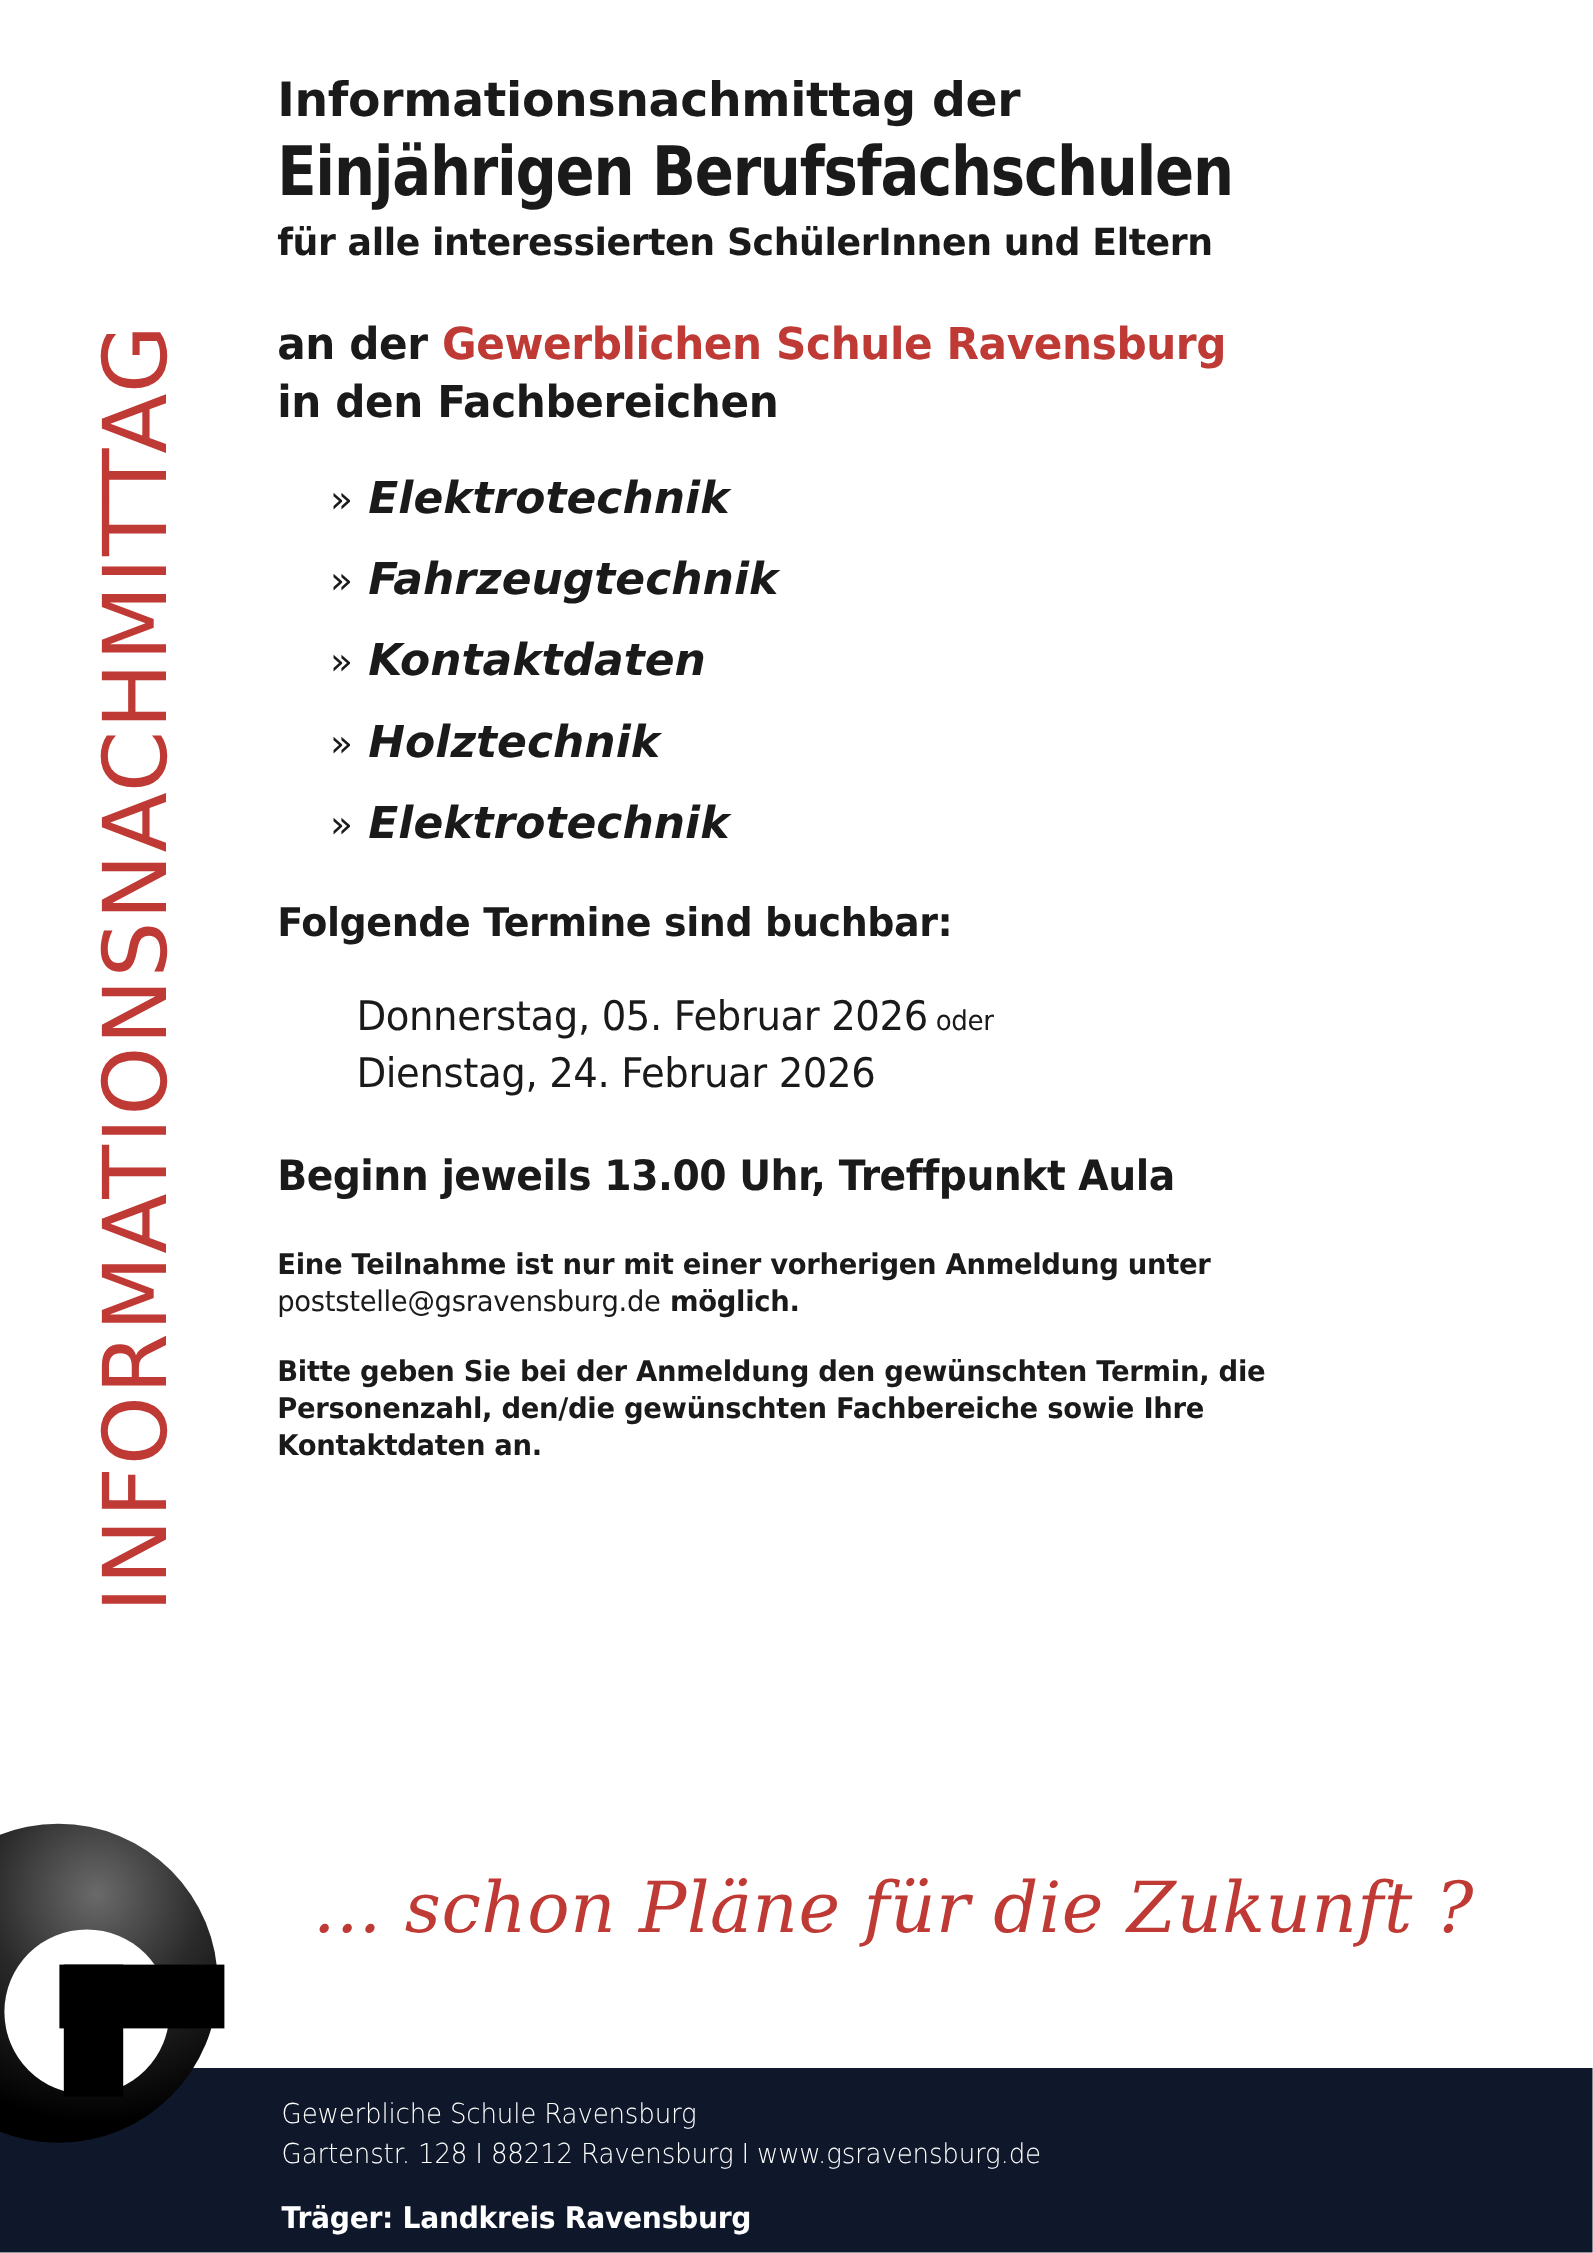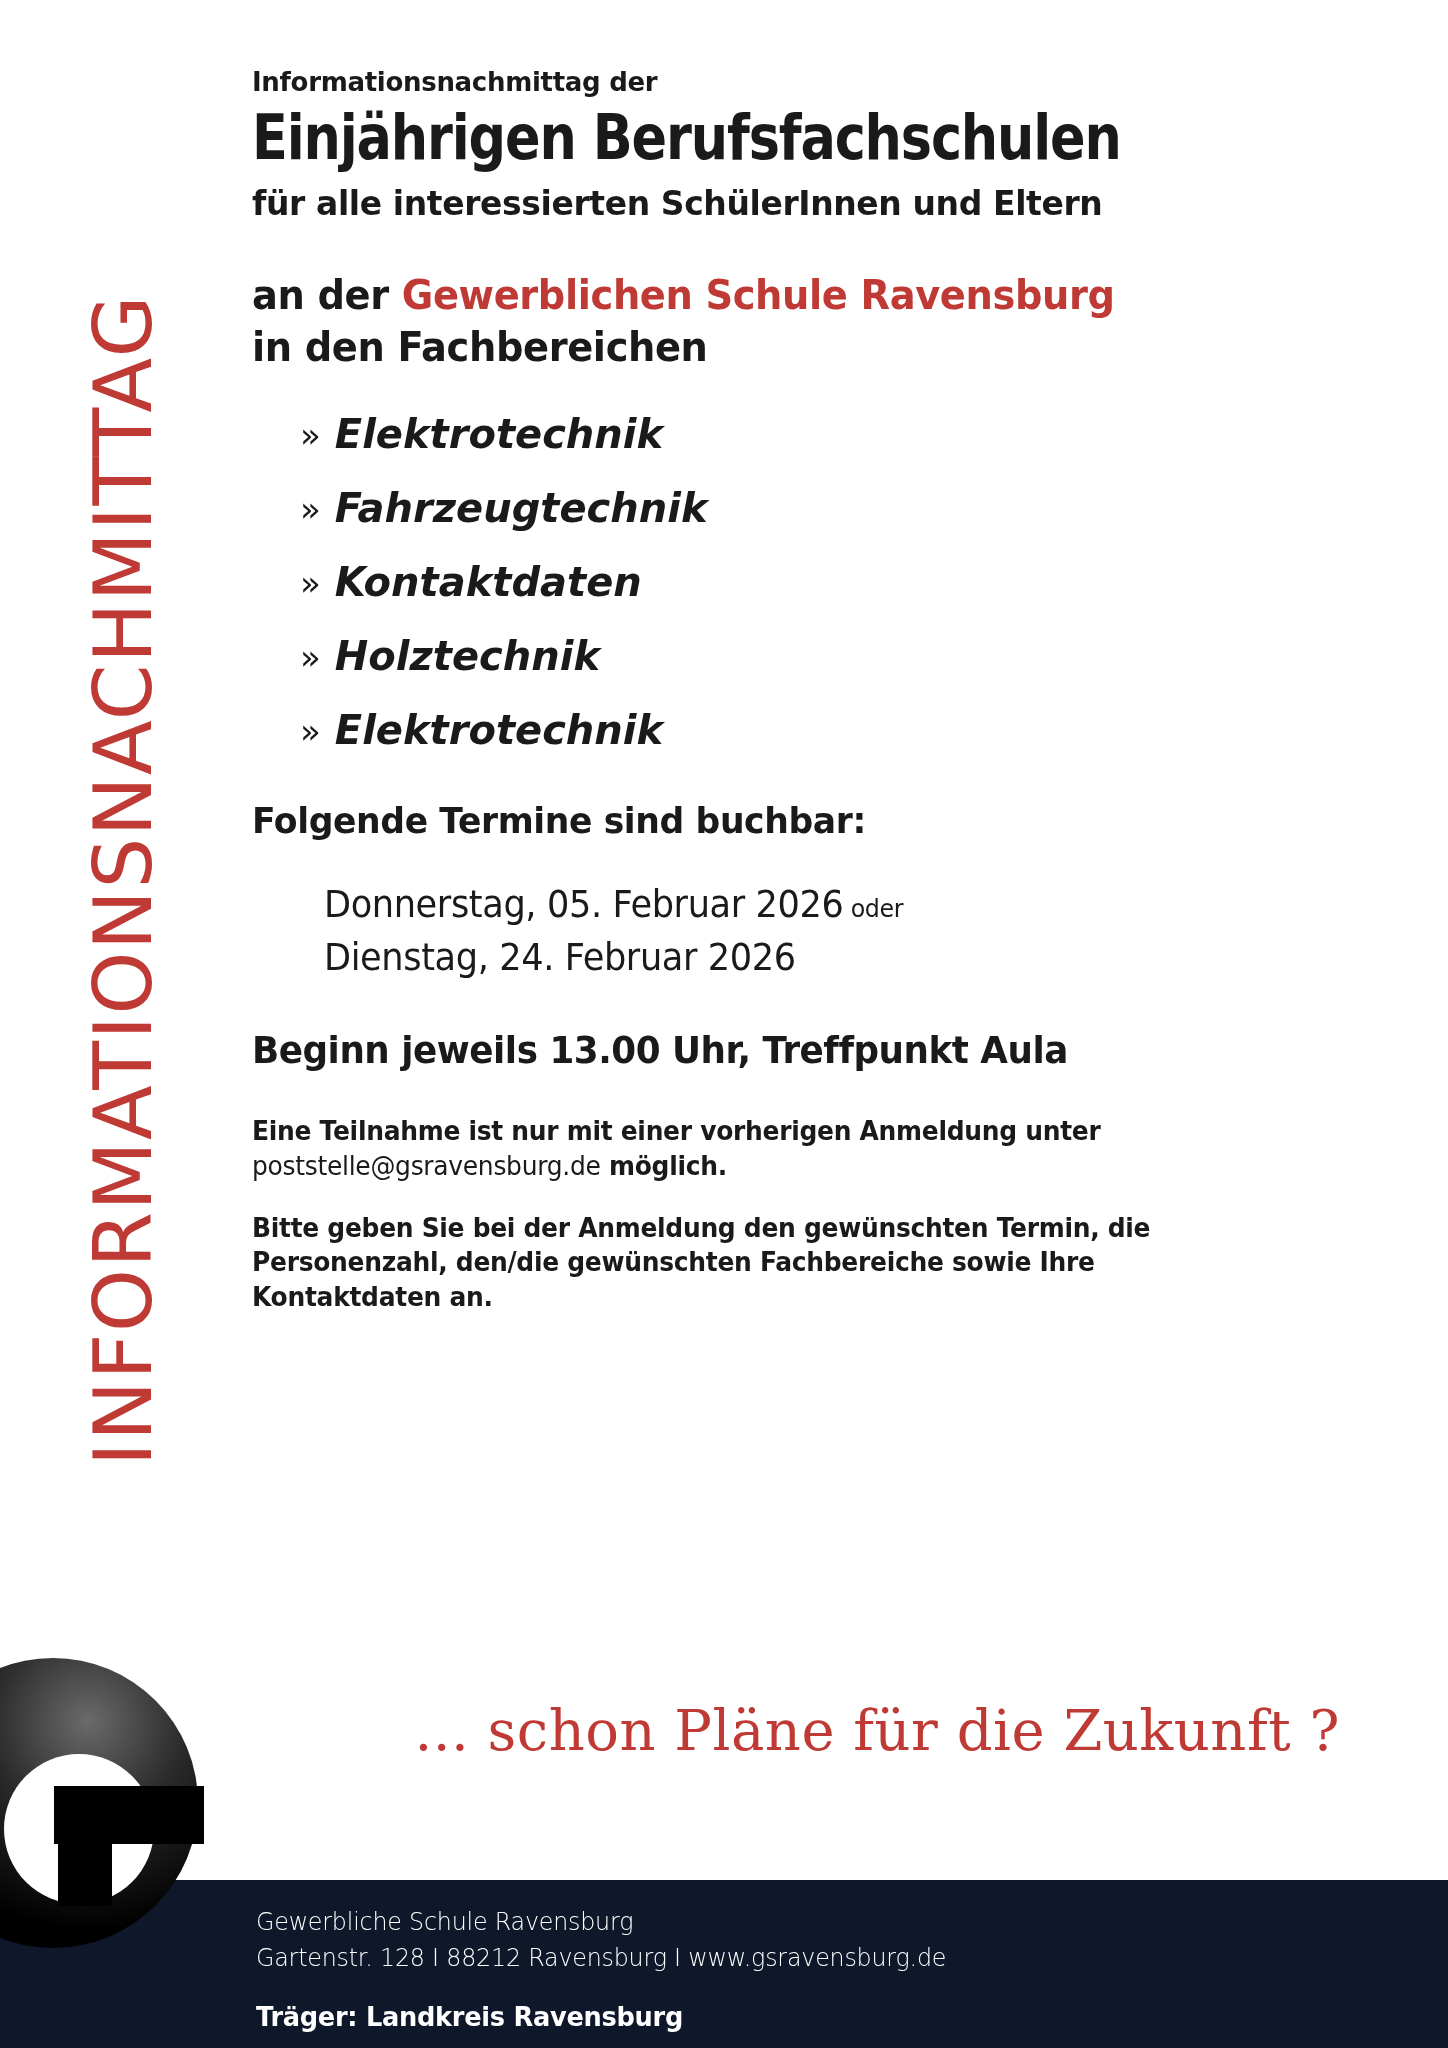--- a/index.html
+++ b/index.html
@@ -84,21 +84,21 @@
   .content {
     position: absolute;
     left: 252px;
     top: 68px;
     width: 1080px;
   }
 
   .kicker {
     font-family: "DejaVu Sans", sans-serif;
     font-weight: bold;
-    font-size: 26px;
+    font-size: 43px;
     line-height: 1.1;
     letter-spacing: -0.3px;
     color: #1a1a1a;
     margin: 0 0 8px 0;
   }
 
   .headline {
     font-family: "DejaVu Sans Condensed", "DejaVu Sans", sans-serif;
     font-weight: bold;
     font-size: 62px;
@@ -213,21 +213,22 @@
   .note .plain { font-weight: 400; }
 
   
   .tagline {
     position: absolute;
     left: 280px;
     top: 1698px;
     width: 1060px;
     text-align: right;
     font-family: "DejaVu Serif", serif;
-    font-size: 56px;
+    font-style: italic;
+    font-size: 64px;
     color: #bf3a34;
     letter-spacing: 0.5px;
     white-space: nowrap;
   }
 
   
   .footer {
     position: absolute;
     left: 0;
     bottom: 0;

